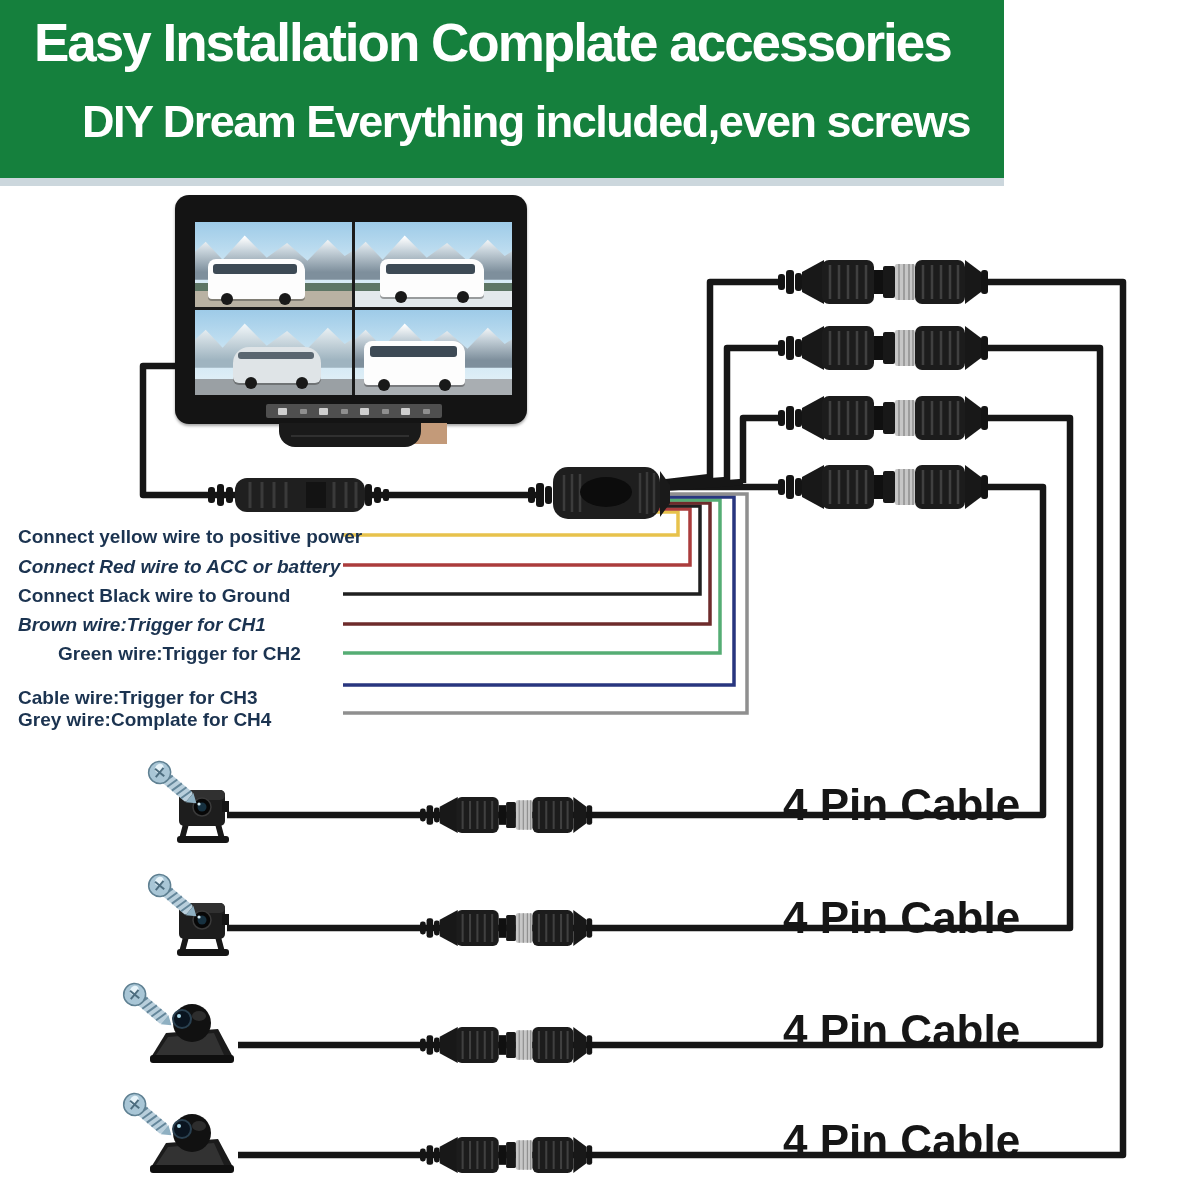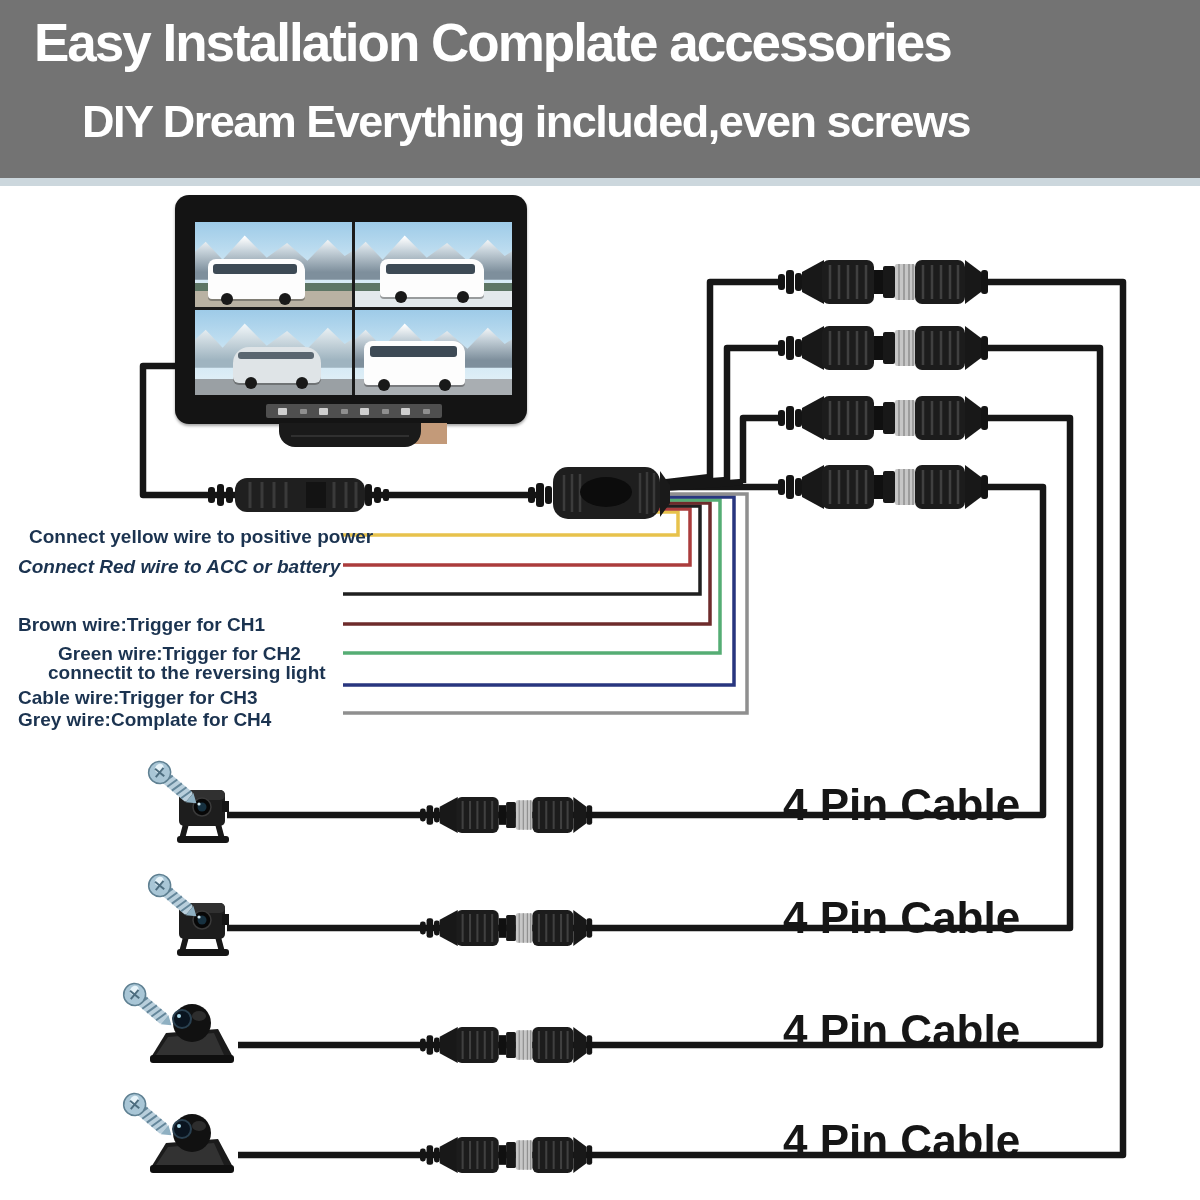--- a/index.html
+++ b/index.html
@@ -1,21 +1,21 @@
 <!DOCTYPE html>
 <html><head>
 <meta charset="utf-8">
 <style>
   html,body{margin:0;padding:0;}
   body{width:1200px;height:1200px;position:relative;background:#ffffff;overflow:hidden;
        font-family:"Liberation Sans", sans-serif;}
   .stage{position:absolute;left:0;top:0;width:1200px;height:1200px;}
 
   
-  .header{position:absolute;left:0;top:0;width:1200px;height:178px;background:#737373;
+  .header{position:absolute;left:0;top:0;width:1004px;height:178px;background:#15803d;
           border-bottom:8px solid #ccd7dd;}
   .header .title{position:absolute;left:34px;top:12px;color:#ffffff;font-weight:700;
           font-size:53px;letter-spacing:-2px;white-space:nowrap;}
   .header .subtitle{position:absolute;left:34px;top:96px;color:#ffffff;font-weight:700;
           font-size:45px;letter-spacing:-1.5px;white-space:nowrap;margin-left:48px;}
 
   
   svg.wires{position:absolute;left:0;top:0;}
 
   
@@ -229,25 +229,25 @@
         <span></span>
         <span></span>
         <span></span>
         <span></span>
         <span></span>
         <span></span>
     </div>
     <div class="stand"></div>
   </div>
 
-  <div class="wire-label" style="left:29px;top:526px;text-align:right;">Connect yellow wire to positive power</div>
+  <div class="wire-label" style="left:18px;top:526px;text-align:right;">Connect yellow wire to positive power</div>
   <div class="wire-label" style="left:18px;top:556px;font-style:italic;">Connect Red wire to ACC or battery</div>
-  <div class="wire-label" style="left:18px;top:614px;">Brown wire:Trigger for CH1</div>
+  <div class="wire-label" style="left:18px;top:585px;">Connect Black wire to Ground</div>
+  <div class="wire-label" style="left:18px;top:614px;font-style:italic;">Brown wire:Trigger for CH1</div>
   <div class="wire-label" style="left:18px;top:643px;margin-left:40px;">Green wire:Trigger for CH2</div>
-  <div class="wire-label" style="left:48px;top:662px;">connectit to the reversing light</div>
   <div class="wire-label" style="left:18px;top:687px;">Cable wire:Trigger for CH3</div>
   <div class="wire-label" style="left:18px;top:709px;">Grey wire:Complate for CH4</div>
 
   <div class="pin-label" style="left:783px;top:780px;">4 Pin Cable</div>
   <div class="pin-label" style="left:783px;top:893px;">4 Pin Cable</div>
   <div class="pin-label" style="left:783px;top:1006px;">4 Pin Cable</div>
   <div class="pin-label" style="left:783px;top:1116px;">4 Pin Cable</div>
 
 </div>
 

